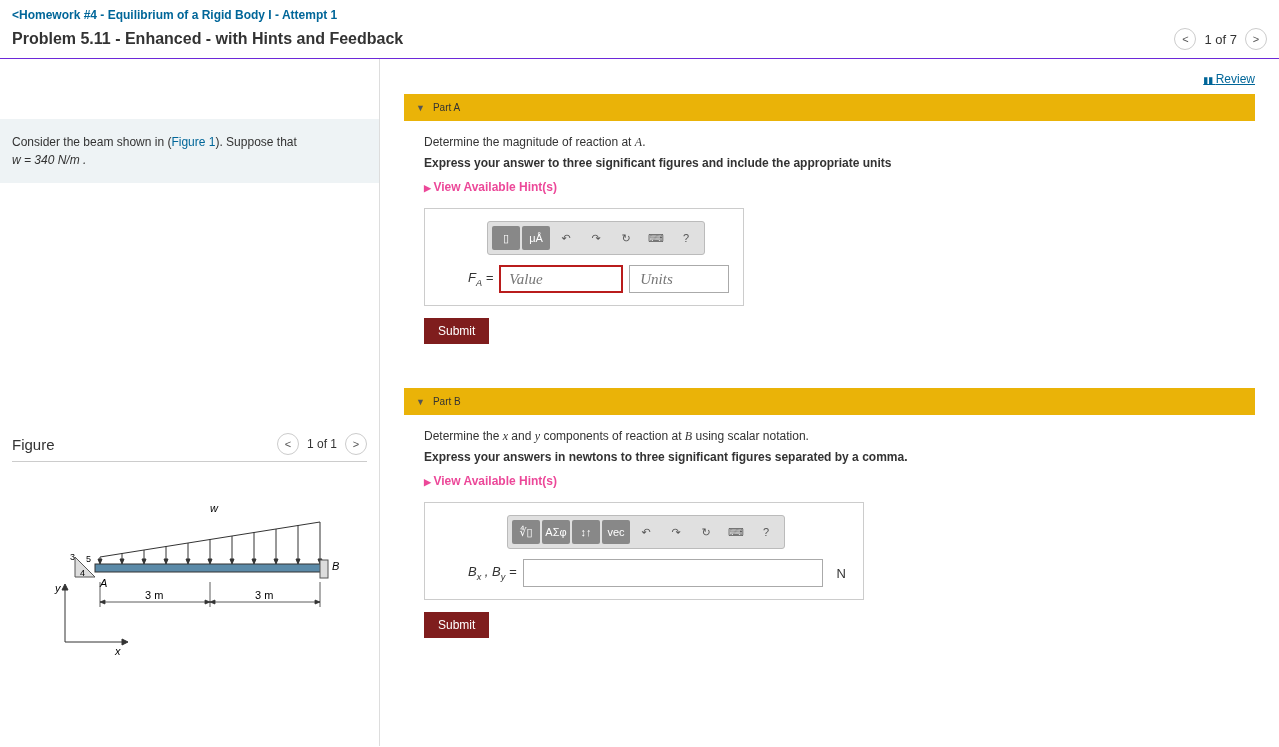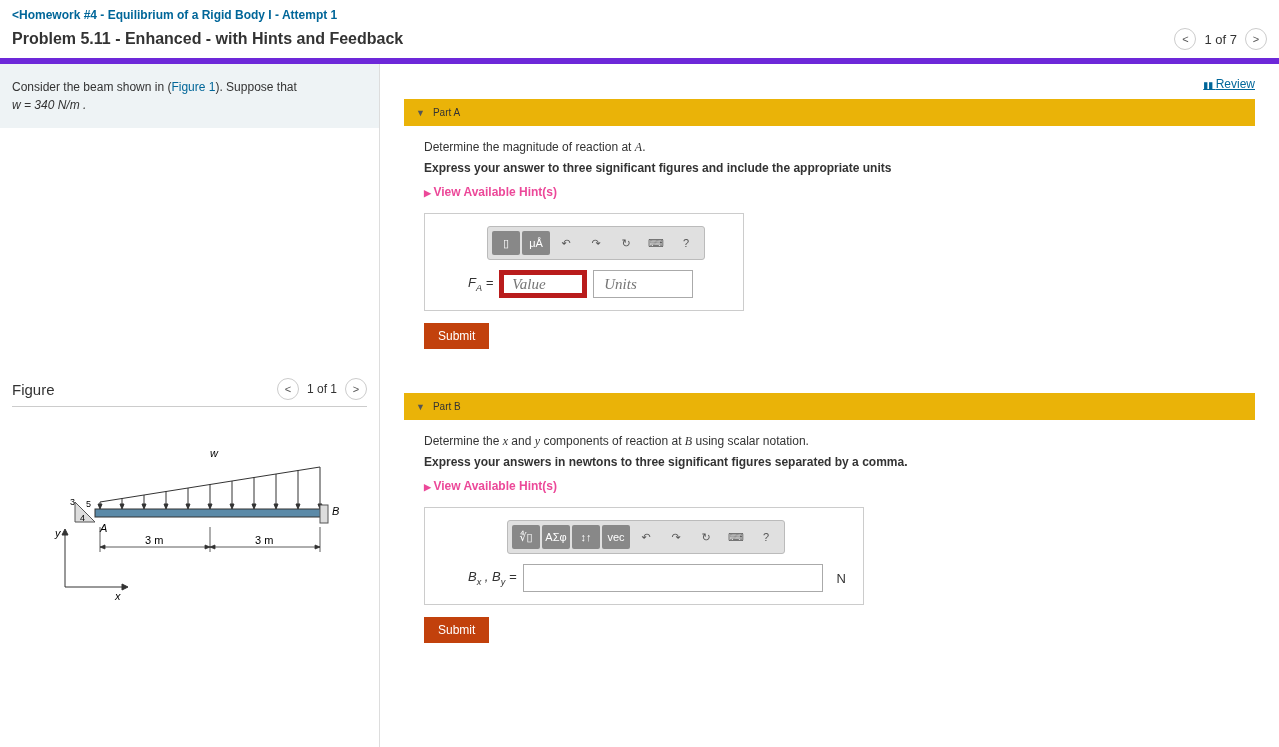--- a/index.html
+++ b/index.html
@@ -1,54 +1,54 @@
 <!DOCTYPE html>
 <html><head>
 <meta charset="utf-8">
 <style>
 * { box-sizing: border-box; margin: 0; padding: 0; }
 body { font-family: Arial, Helvetica, sans-serif; font-size: 13px; color: #333; background: #fff; }
-.header { padding: 8px 12px; border-bottom: 6px solid #6d28d9; }
+.header { padding: 8px 12px; border-bottom: 1px solid #6d28d9; }
 .breadcrumb { color: #006699; font-weight: bold; font-size: 12px; margin-bottom: 6px; cursor: pointer; }
 .title-row { display: flex; justify-content: space-between; align-items: center; gap: 48px; }
 .problem-title { font-size: 16px; font-weight: bold; color: #333; }
 .paging { display: flex; align-items: center; gap: 8px; font-size: 13px; }
 .circle-btn { width: 22px; height: 22px; border: 1px solid #ccc; border-radius: 50%; display: flex; align-items: center; justify-content: center; cursor: pointer; color: #555; font-size: 11px; background: #fff; }
 .main { display: flex; min-height: calc(100vh - 60px); }
 .left { width: 380px; border-right: 1px solid #ddd; padding: 0; }
 .right { flex: 1; padding: 12px 24px; }
 .review-row { text-align: right; padding-bottom: 8px; }
 .review-link { color: #006699; text-decoration: underline; font-size: 12px; cursor: pointer; }
 .review-link::before { content: "▮▮ "; font-size: 9px; }
-.prompt-box { background: #eef3f5; padding: 14px 12px; font-size: 12px; line-height: 1.5; }
+.prompt-box { background: #eef3f5; padding: 14px 12px; margin-top: 60px; font-size: 12px; line-height: 1.5; }
 .fig-link { color: #006699; cursor: pointer; }
 .figure-section { margin-top: 250px; padding: 0 12px; }
 .figure-header { display: flex; justify-content: space-between; align-items: center; border-bottom: 1px solid #ccc; padding-bottom: 6px; margin-bottom: 20px; }
 .figure-title { font-size: 15px; }
 .fig-paging { display: flex; align-items: center; gap: 8px; font-size: 12px; }
 .beam-diagram { width: 300px; height: 180px; position: relative; margin: 0 auto; }
 .part { margin-bottom: 30px; }
 .part-header { background: #eab308; padding: 8px 12px; font-weight: normal; font-size: 10px; display: flex; align-items: center; gap: 8px; cursor: pointer; }
 .part-header::before { content: "▼"; font-size: 9px; color: #555; }
 .part-body { padding: 14px 20px; }
 .question { font-size: 12px; margin-bottom: 6px; }
 .instruction { font-size: 12px; font-weight: bold; margin-bottom: 10px; }
 .hints-link { color: #ec4899; font-size: 12px; font-weight: bold; cursor: pointer; margin-bottom: 14px; display: block; }
 .hints-link::before { content: "▶ "; font-size: 9px; }
 .answer-box { border: 1px solid #ccc; padding: 12px; display: inline-block; min-width: 320px; margin-bottom: 12px; }
 .toolbar { background: #e0e0e0; border: 1px solid #bbb; border-radius: 3px; padding: 4px; display: inline-flex; gap: 2px; margin-bottom: 10px; margin-left: 50px; }
 .tool-btn { width: 28px; height: 24px; background: #888; color: #fff; display: flex; align-items: center; justify-content: center; font-size: 11px; cursor: pointer; border-radius: 2px; }
 .tool-btn.light { background: transparent; color: #555; }
 .input-row { display: flex; align-items: center; gap: 6px; margin-left: 31px; }
 .var-label { font-style: italic; font-size: 13px; }
-.value-input { border: 5px solid #b91c1c; padding: 4px 8px; width: 88px; height: 28px; font-style: italic; color: #888; font-size: 15px; font-family: 'Times New Roman', serif; }
+.value-input { border: 2px solid #b91c1c; padding: 4px 8px; width: 124px; height: 28px; font-style: italic; color: #888; font-size: 15px; font-family: 'Times New Roman', serif; }
 .units-input { border: 1px solid #aaa; padding: 4px 10px; width: 100px; height: 28px; font-style: italic; color: #888; font-size: 15px; font-family: 'Times New Roman', serif; }
 .wide-input { border: 1px solid #aaa; padding: 4px 8px; width: 300px; height: 28px; }
 .unit-suffix { margin-left: 8px; }
-.submit-btn { background: #c2410c; color: #fff; border: none; padding: 6px 14px; font-size: 12px; cursor: pointer; }
+.submit-btn { background: #7f1d1d; color: #fff; border: none; padding: 6px 14px; font-size: 12px; cursor: pointer; }
 .toolbar2 { background: #e0e0e0; border: 1px solid #bbb; border-radius: 3px; padding: 4px; display: inline-flex; gap: 2px; margin-bottom: 10px; margin-left: 70px; }
 sub { font-size: 0.7em; }
 </style>
 </head>
 <body>
 
 <div class="header">
   <div class="breadcrumb">&lt;Homework #4 - Equilibrium of a Rigid Body I - Attempt 1</div>
   <div class="title-row">
     <div class="problem-title">Problem 5.11 - Enhanced - with Hints and Feedback</div>

